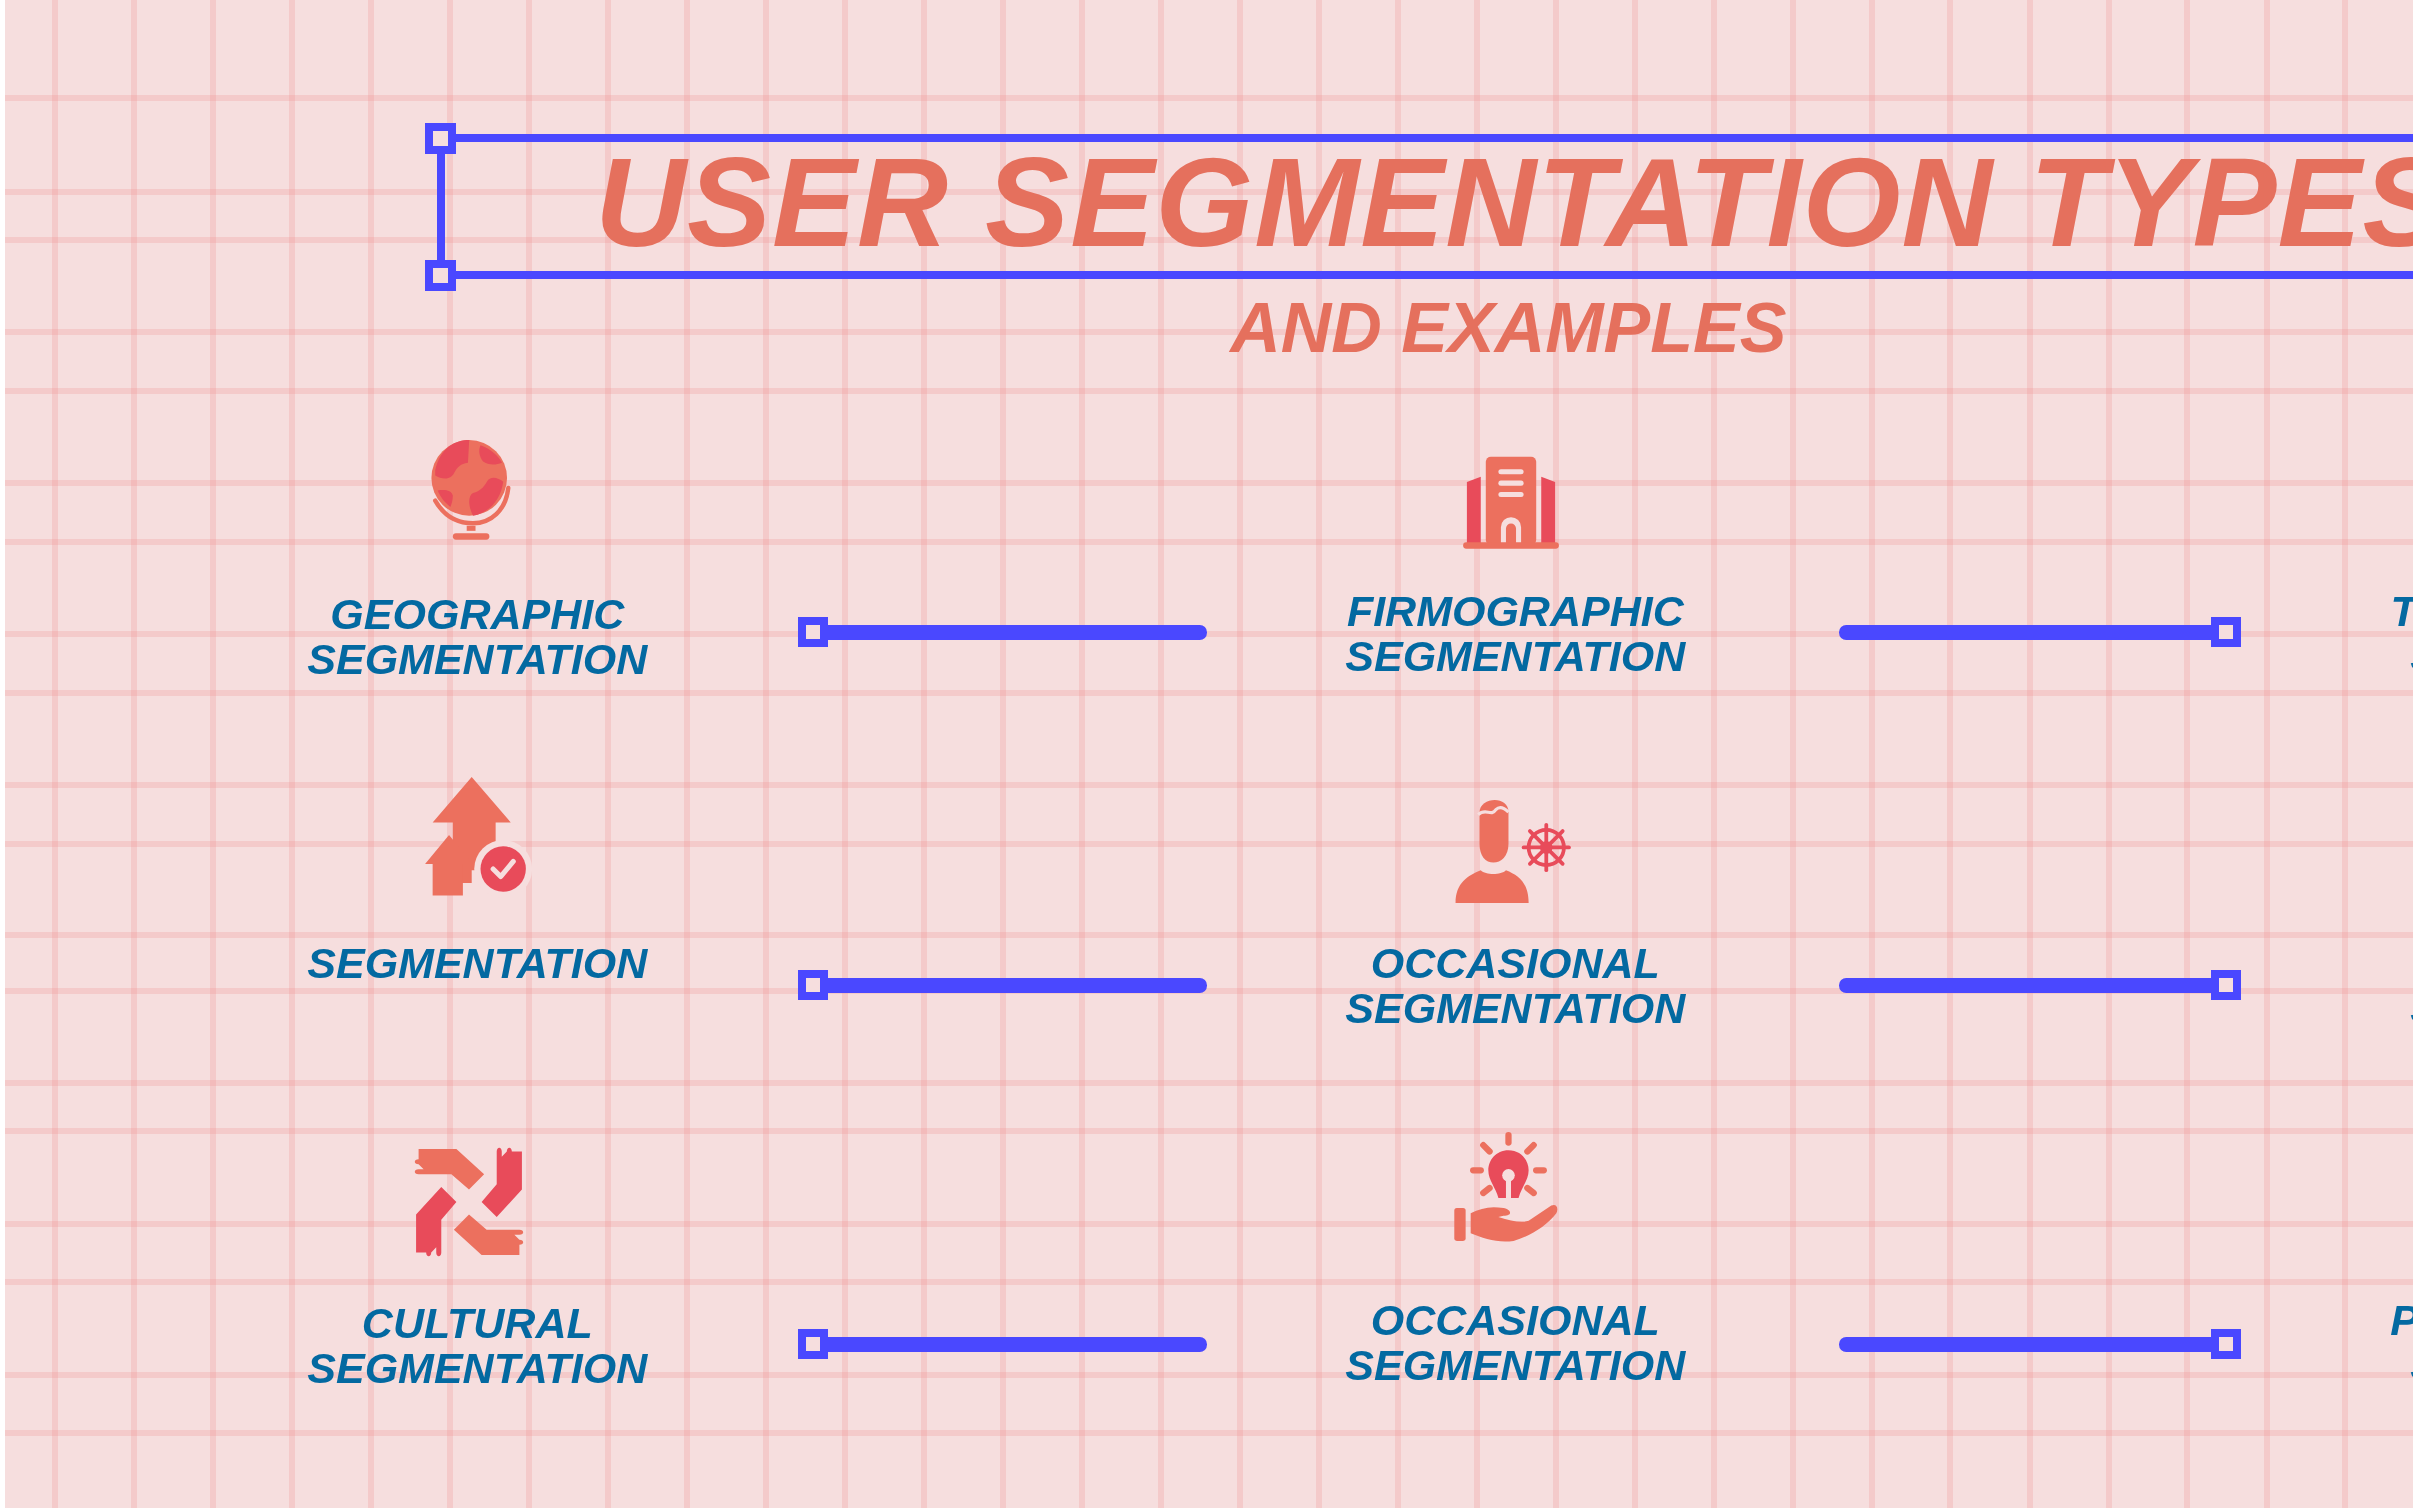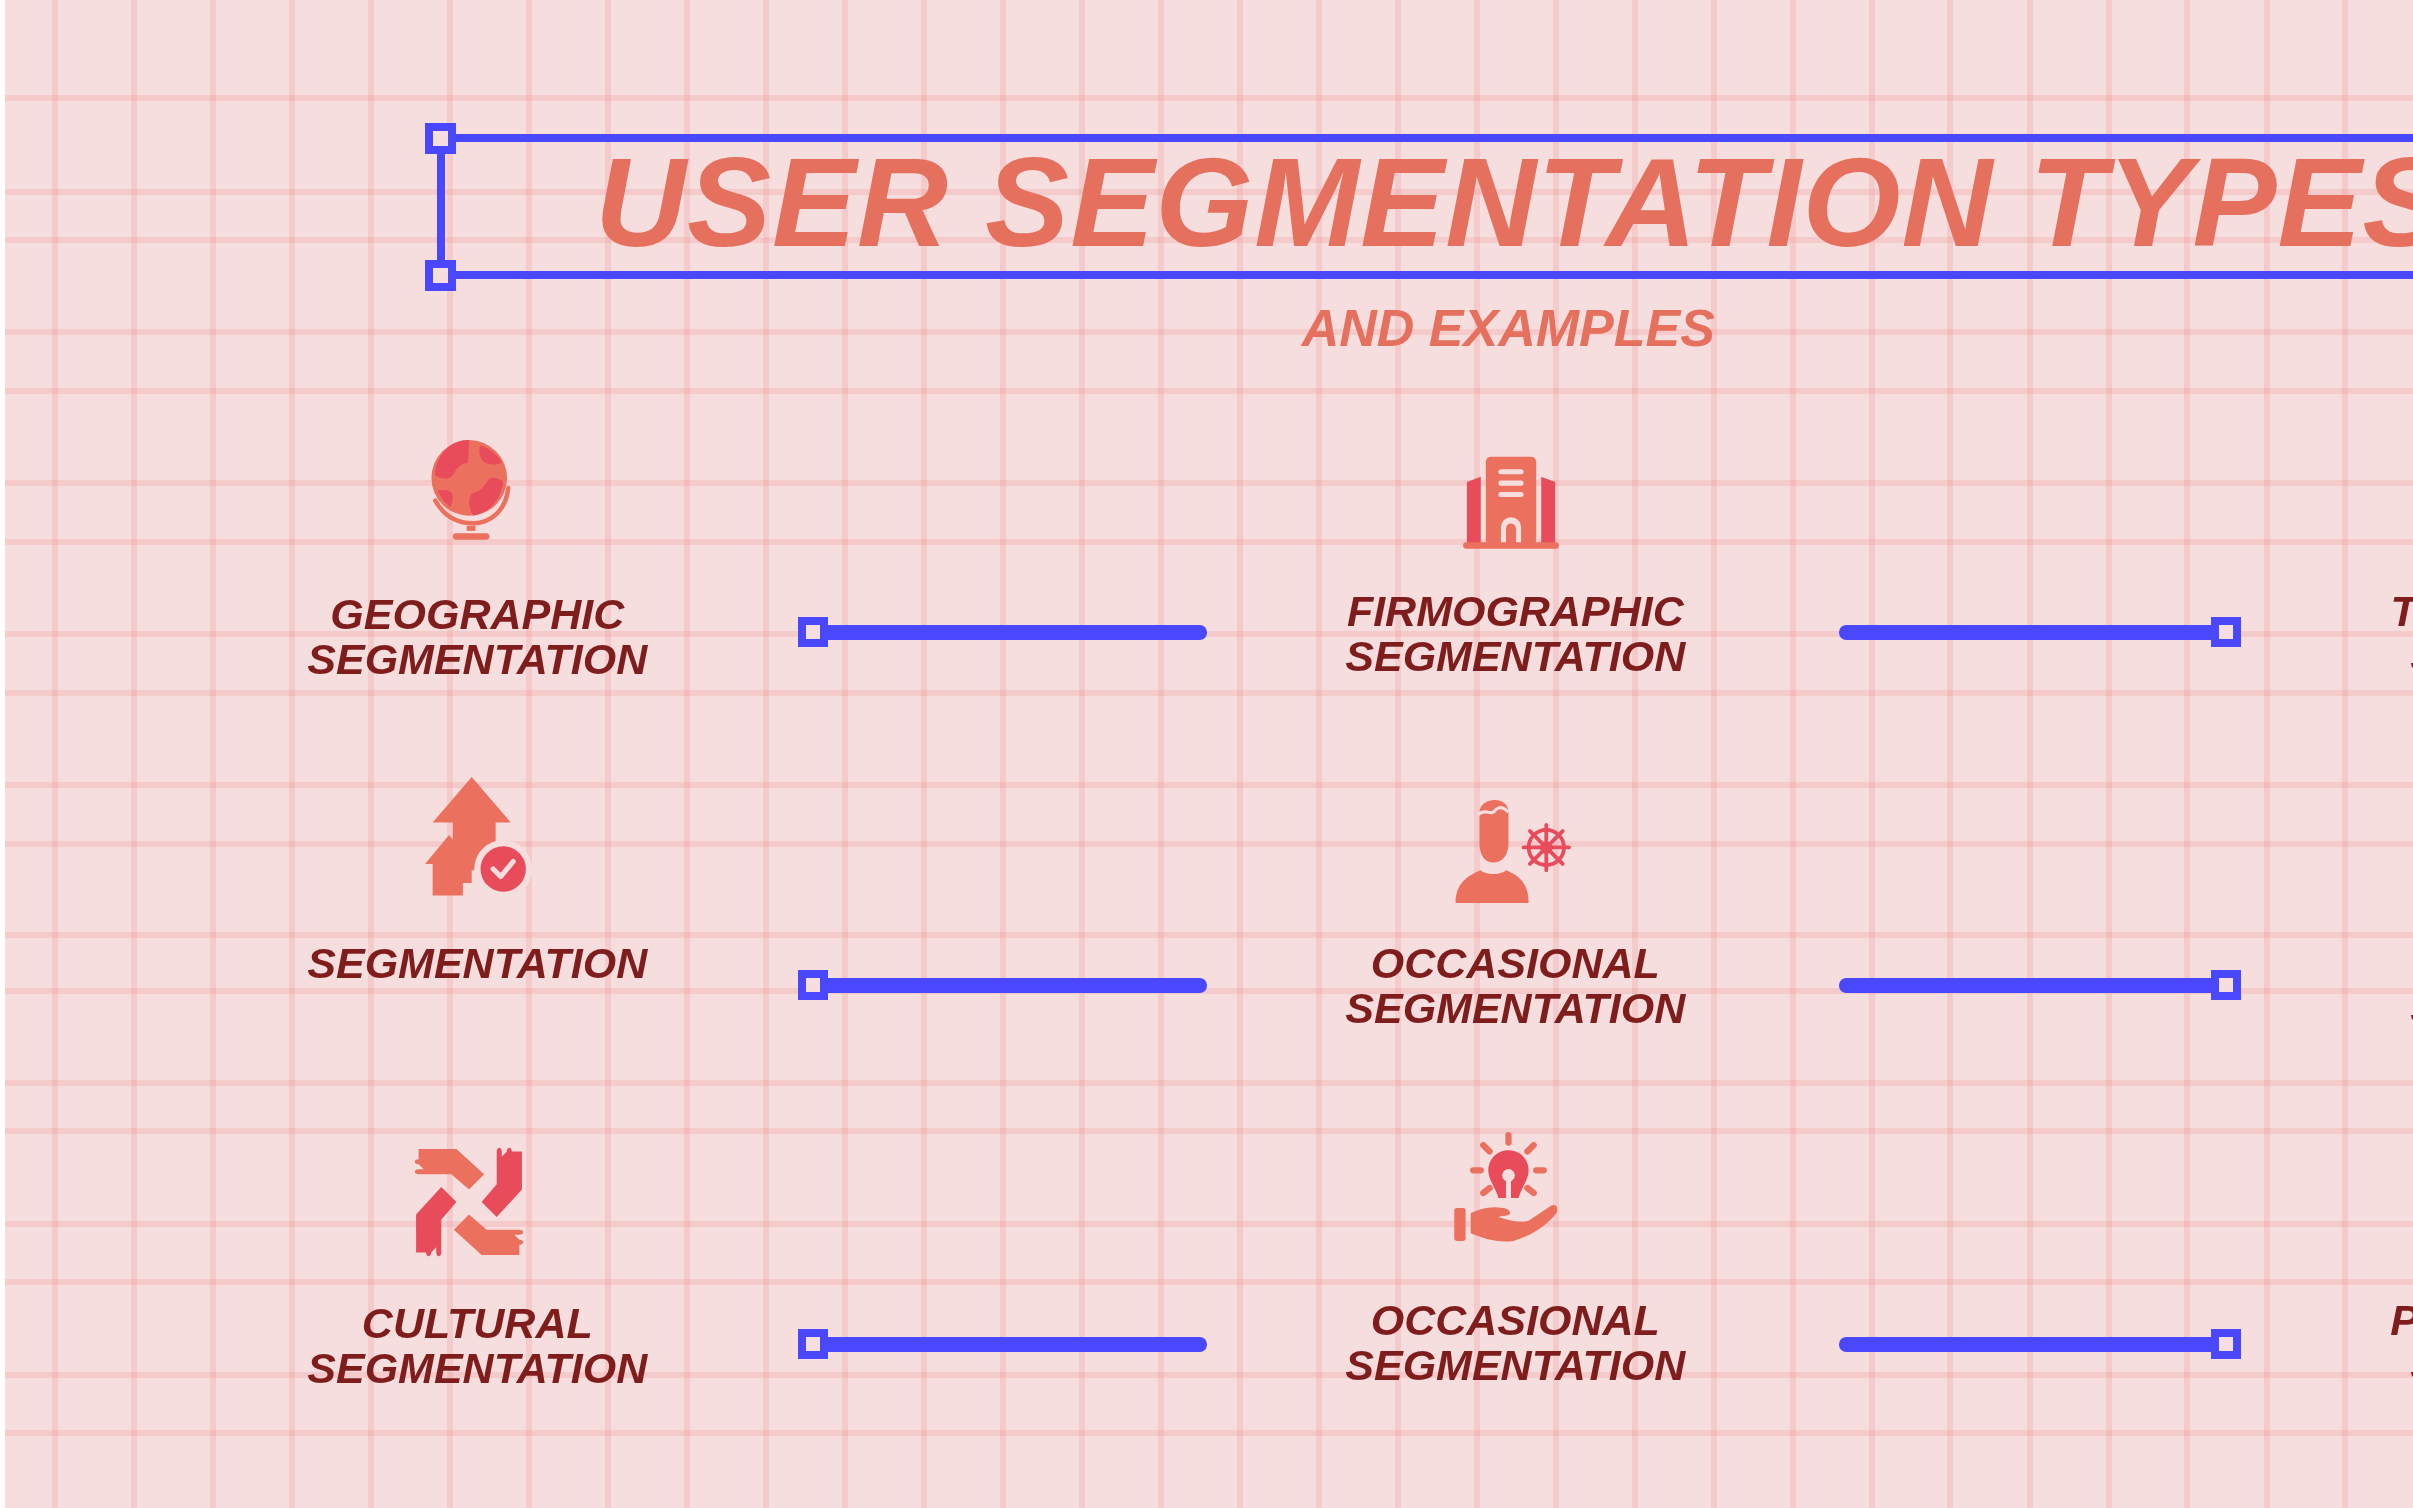--- a/index.html
+++ b/index.html
@@ -13,31 +13,31 @@
 
   .title {
     position:absolute; left:464px; top:140px; width:2105px; height:126px;
     font-family:"Liberation Sans", sans-serif; font-weight:bold; font-style:italic;
     font-size:126px; line-height:126px; color:#E5705D; white-space:nowrap;
     text-align:center; letter-spacing:1px; transform:scaleY(1.0);
   }
   .subtitle {
     position:absolute; left:1062px; top:290px; width:883px; height:77px;
     font-family:"Liberation Sans", sans-serif; font-weight:bold; font-style:italic;
-    font-size:52px; line-height:77px; color:#E5705D; white-space:nowrap; text-align:center;
+    font-size:70px; line-height:77px; color:#E5705D; white-space:nowrap; text-align:center;
   }
   .frame-line { position:absolute; background:#4A48FF; }
   .handle {
     position:absolute; width:31px; height:31px; box-sizing:border-box;
     border:8.7px solid #4A48FF; background:#F6DEDE;
   }
   .label {
     position:absolute; width:579px; text-align:center;
     font-family:"Liberation Sans", sans-serif; font-weight:bold; font-style:italic;
-    font-size:43px; line-height:45px; color:#7f1d1d; white-space:nowrap;
+    font-size:43px; line-height:45px; color:#0369a1; white-space:nowrap;
   }
   .icon { position:absolute; width:126px; height:126px; }
   .icon svg { width:100%; height:100%; display:block; }
   .connector { position:absolute; height:14.5px; background:#4A48FF; }
   .conn-handle { position:absolute; width:30px; height:30px; box-sizing:border-box; border:8.2px solid #4A48FF; background:#F6DEDE; }
 </style>
 </head>
 <body>
 
 <div id="canvas">

